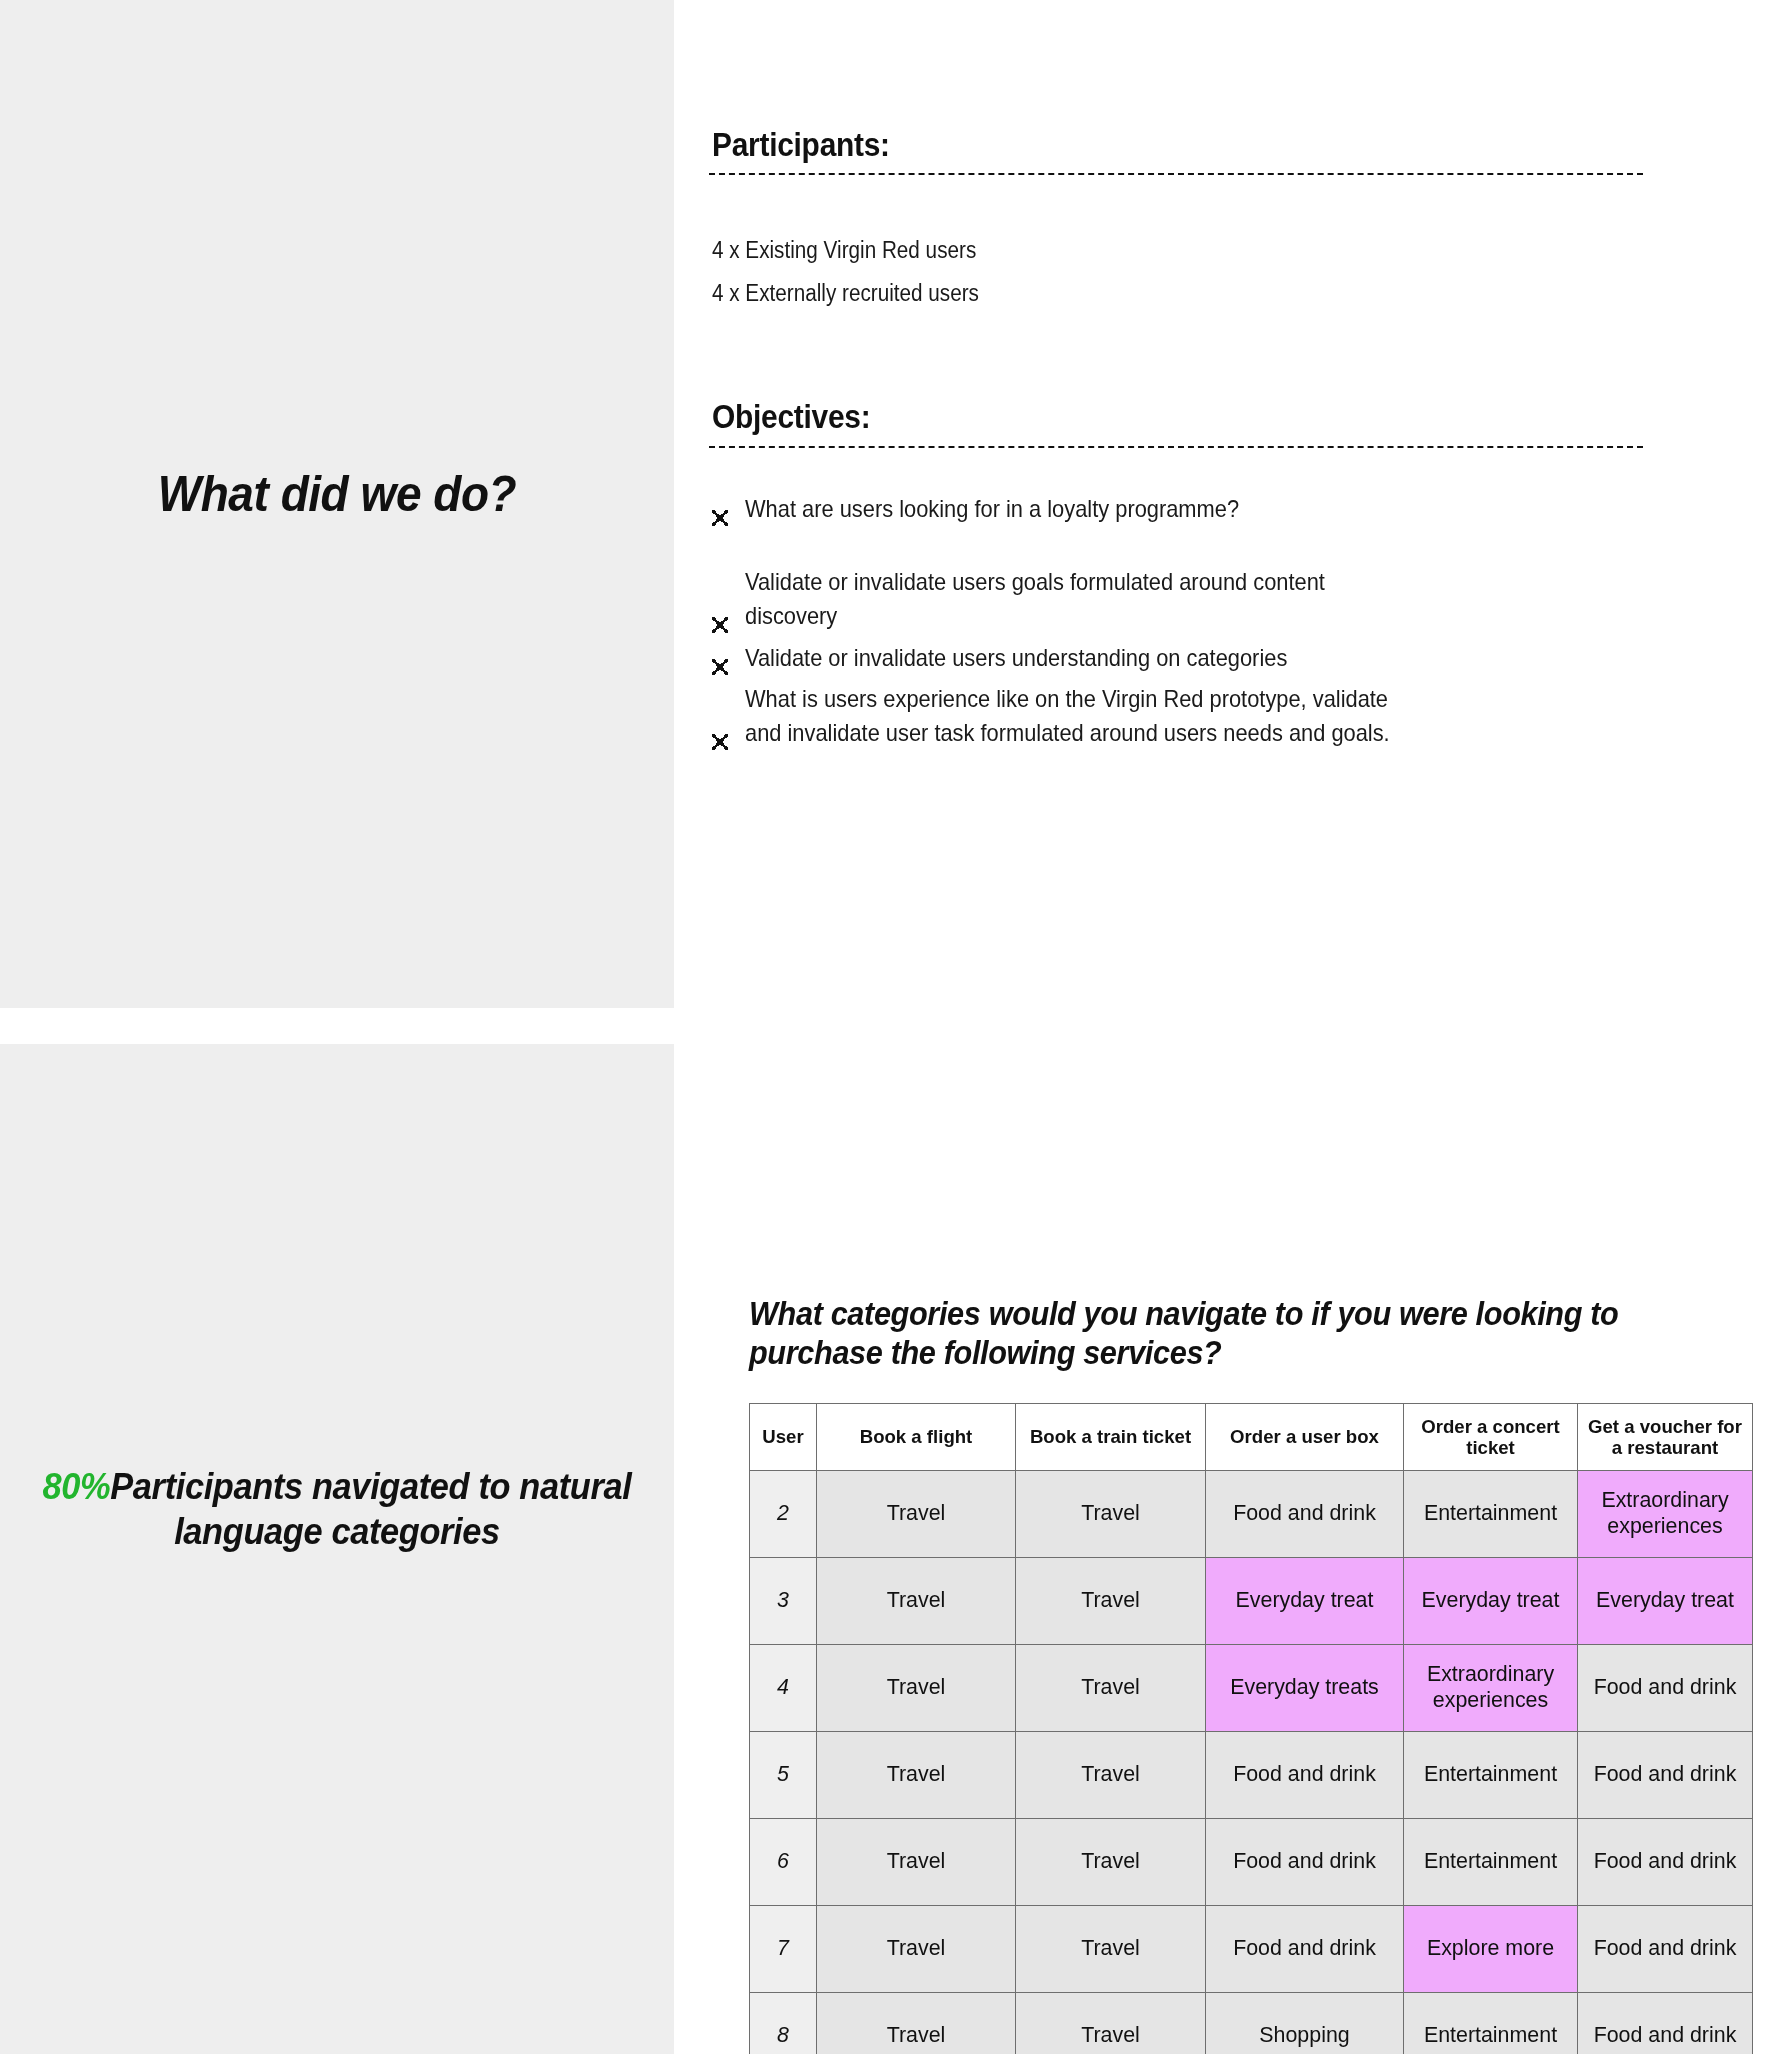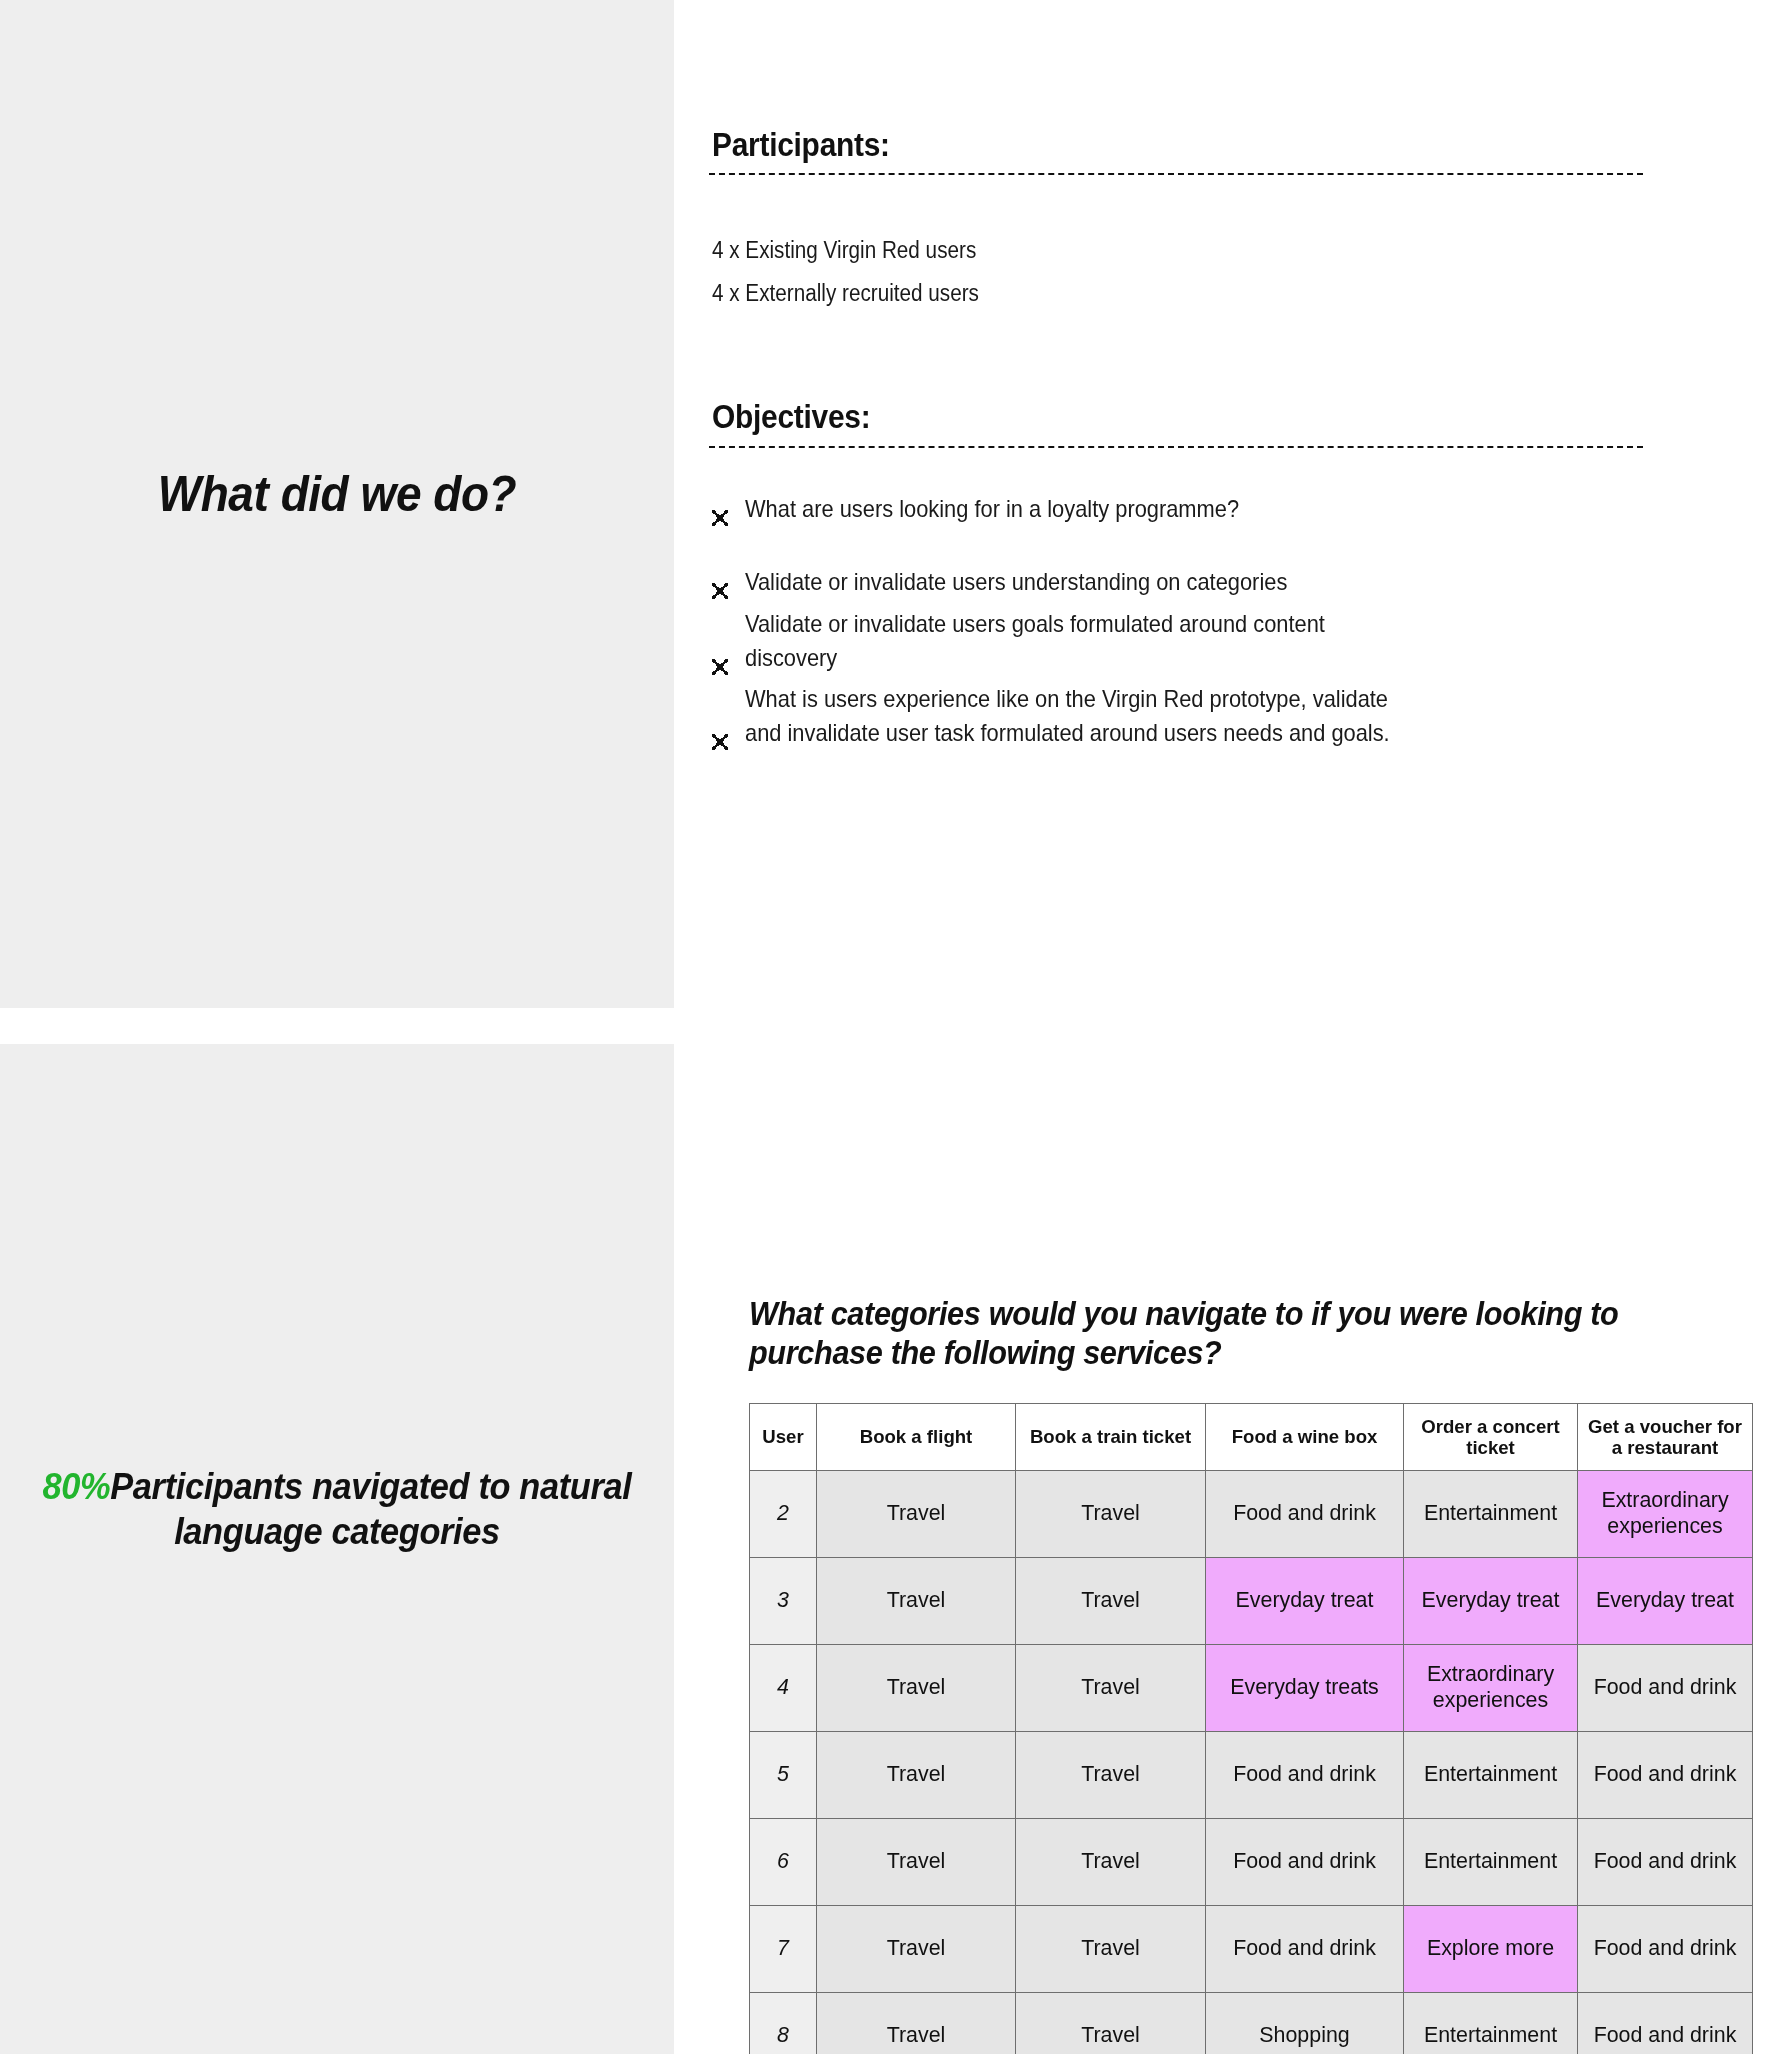--- a/index.html
+++ b/index.html
@@ -225,25 +225,25 @@
     <h2 class="sec-head" style="left:45px; top:369px;">Objectives:</h2>
     <div class="sec-rule" style="left:42px; top:446px; width:934px;"></div>
 
     <ul class="obj-list" style="list-style:none;margin:0;padding:0;">
       <li class="obj-item" style="margin-bottom:39px;">
         <span class="obj-bullet"></span>
         <span class="obj-text">What are users looking for in a loyalty programme?</span>
       </li>
       <li class="obj-item" style="margin-bottom:7.5px;">
         <span class="obj-bullet"></span>
-        <span class="obj-text">Validate or invalidate users understanding on categories</span>
+        <span class="obj-text" style="width:727px;">Validate or invalidate users goals formulated around content discovery</span>
       </li>
       <li class="obj-item" style="margin-bottom:7.5px;">
         <span class="obj-bullet"></span>
-        <span class="obj-text" style="width:727px;">Validate or invalidate users goals formulated around content discovery</span>
+        <span class="obj-text">Validate or invalidate users understanding on categories</span>
       </li>
       <li class="obj-item">
         <span class="obj-bullet"></span>
         <span class="obj-text" style="width:746px;">What is users experience like on the Virgin Red prototype, validate and invalidate user task formulated around users needs and goals.</span>
       </li>
     </ul>
 
   </div>
 </section>
 
@@ -259,21 +259,21 @@
 
     <h2 class="q-head">What categories would you navigate to if you were looking to purchase the following services?</h2>
 
     <div class="tbl-wrap">
       <table class="grid">
         <thead>
           <tr>
             <th class="usercol">User</th>
             <th class="c1">Book a flight</th>
             <th class="c2">Book a train ticket</th>
-            <th class="c3">Food a wine box</th>
+            <th class="c3">Order a user box</th>
             <th class="c4">Order a concert ticket</th>
             <th class="c5">Get a voucher for a restaurant</th>
           </tr>
         </thead>
         <tbody id="tbody">
             <tr>
               <td class="usercell">2</td>
               <td class="hl">Travel</td>
               <td class="hl">Travel</td>
               <td class="hl">Food and drink</td>

